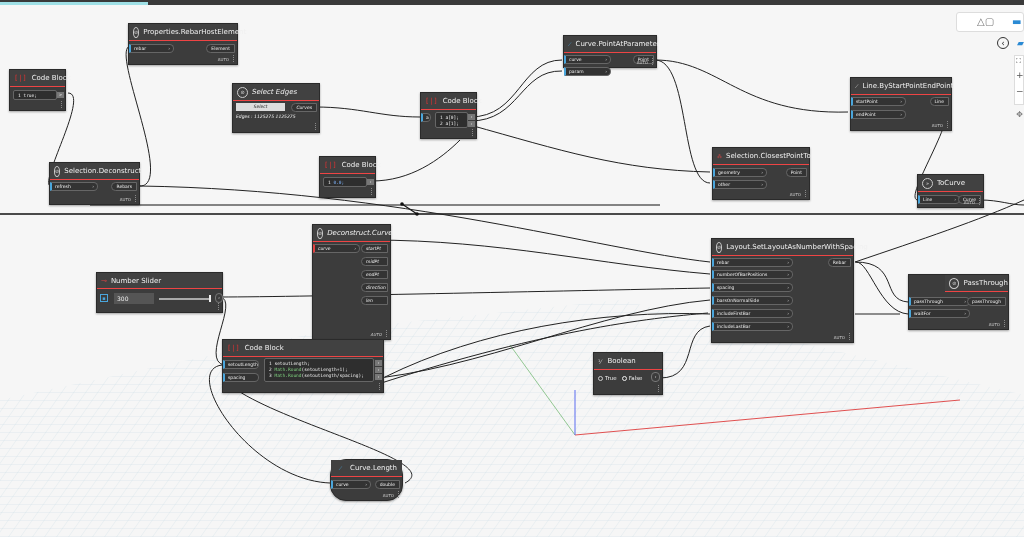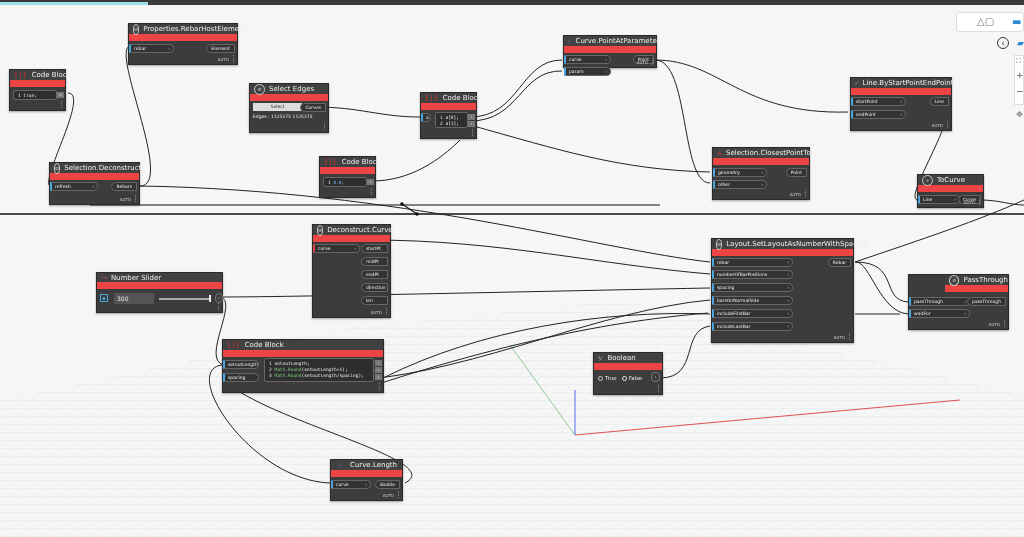--- a/index.html
+++ b/index.html
@@ -2,21 +2,21 @@
 <html><head>
 <meta charset="utf-8">
 <style>
   * { box-sizing: border-box; margin: 0; padding: 0; }
   html, body { width: 1024px; height: 537px; overflow: hidden; background: #f5f5f5; font-family: "DejaVu Sans", sans-serif; }
   #canvas { position: absolute; left: 0; top: 0; width: 1024px; height: 537px; overflow: hidden; background: #f6f6f6; }
   .topbar { position: absolute; left: 0; top: 0; width: 1024px; height: 5px; background: #3a3a3a; }
   .topbar .progress { position: absolute; left: 0; top: 2px; width: 148px; height: 3px; background: #9fe0e6; }
   svg.bg { position: absolute; left: 0; top: 0; }
   .node { position: absolute; background: #3c3c3c; border: 1px solid #2a2a2a; color: #eee; font-size: 5px; box-shadow: 0 1px 2px rgba(0,0,0,0.35); }
-  .node .hdr { height: 17px; display: flex; align-items: center; padding-left: 4px; border-bottom: 7px solid #ef4444; background: #414141; }
+  .node .hdr { height: 17px; display: flex; align-items: center; padding-left: 4px; border-bottom: 1px solid #ef4444; background: #414141; }
   .node .hdr .ic { width: 11px; height: 11px; border: 1px solid #ccc; border-radius: 50%; margin-right: 4px; display: inline-flex; align-items: center; justify-content: center; font-size: 5px; color: #ddd; }
   .node .hdr .title { font-size: 7px; color: #f0f0f0; white-space: nowrap; }
   .port-in { position: absolute; left: 0; height: 9px; border: 1px solid #666; border-left: 2px solid #4aa6dc; border-radius: 0 5px 5px 0; background: #333; font-size: 4.5px; color: #eee; padding-left: 3px; line-height: 7px; }
   .port-in .arr { position: absolute; right: 3px; top: 0; color: #ccc; }
   .port-out { position: absolute; right: 2px; height: 9px; border: 1px solid #666; border-radius: 5px 0 0 5px; background: #333; font-size: 4.5px; color: #eee; padding: 0 4px; line-height: 7px; text-align: right; }
   .auto { position: absolute; right: 8px; bottom: 2px; font-size: 4px; color: #ccc; }
   .dots { position: absolute; right: 2px; bottom: 2px; width: 2px; height: 7px; border-left: 1px dotted #888; }
   .code { position: absolute; background: #2e2e2e; border: 1px solid #666; border-radius: 2px; font-family: "DejaVu Sans Mono", monospace; font-size: 4.5px; color: #eee; padding: 2px 4px; line-height: 6px; white-space: pre; }
   .code .fn { color: #7fd27f; }
   .code .num { color: #7fb5ff; }
@@ -109,21 +109,21 @@
     <div class="hdr">
         <span class="ic">⊘</span>
         <span class="title">Properties.RebarHostElement</span>
       </div>
     <div class="port-in" style="top:20px;width:45px;"><span>rebar</span><span class="arr">›</span></div>
     <div class="port-out" style="top:20px;">Element</div>
     <div class="auto">AUTO</div>
       <div class="dots"></div>
   </div>
 
-  <div class="node" style="left:249px;top:83px;width:80px;height:50px;">
+  <div class="node" style="left:232px;top:83px;width:88px;height:50px;font-style:italic;">
     <div class="hdr">
         <span class="ic">⊘</span>
         <span class="title">Select Edges</span>
       </div>
     <div class="select-btn">Select</div>
     <div class="port-out" style="top:19px;">Curves</div>
     <div style="position:absolute;left:3px;top:30px;font-size:4.5px;color:#eee;">Edges : 1125275 1125275</div>
     <div class="dots"></div>
   </div>
 
@@ -201,21 +201,21 @@
     <div class="hdr">
         <span class="ic">»</span>
         <span class="title">ToCurve</span>
       </div>
     <div class="port-in" style="top:20px;width:42px;"><span>Line</span><span class="arr">›</span></div>
     <div class="port-out" style="top:20px;">Curve</div>
     <div class="auto">AUTO</div>
       <div class="dots"></div>
   </div>
 
-  <div class="node" style="left:312px;top:224px;width:79px;height:94px;">
+  <div class="node" style="left:312px;top:224px;width:79px;height:116px;font-style:italic;">
     <div class="hdr">
         <span class="ic">⊘</span>
         <span class="title">Deconstruct.Curve</span>
       </div>
     <div class="port-in" style="top:19px;width:47px;border-left-color:#e04040;"><span>curve</span><span class="arr">›</span></div>
     <div class="port-out" style="top:19px;width:27px;text-align:left;">startPt</div>
     <div class="port-out" style="top:32px;width:27px;text-align:left;">midPt</div>
     <div class="port-out" style="top:45px;width:27px;text-align:left;">endPt</div>
     <div class="port-out" style="top:58px;width:27px;text-align:left;">direction</div>
     <div class="port-out" style="top:71px;width:27px;text-align:left;">len</div>
@@ -288,21 +288,21 @@
     <div style="position:absolute;left:4px;top:22px;font-size:5.5px;color:#eee;display:flex;align-items:center;gap:2px;">
       <span style="width:5px;height:5px;border:1px solid #ccc;border-radius:50%;display:inline-block;"></span>
       <span>True</span>
       <span style="width:5px;height:5px;border:1.5px solid #eee;border-radius:50%;display:inline-block;margin-left:3px;"></span>
       <span>False</span>
     </div>
     <div style="position:absolute;right:2px;top:19px;width:9px;height:10px;border:1px solid #777;border-radius:4px;font-size:4px;color:#eee;text-align:center;line-height:8px;">›</div>
     <div class="dots"></div>
   </div>
 
-  <div class="node" style="left:330px;top:459px;width:73px;height:42px;">
+  <div class="node" style="left:330px;top:459px;width:73px;height:42px;border-radius:16px;">
     <div class="hdr">
         <span class="ic" style="border:none;color:#4aa6dc;">⟋</span>
         <span class="title">Curve.Length</span>
       </div>
     <div class="port-in" style="top:20px;width:40px;"><span>curve</span><span class="arr">›</span></div>
     <div class="port-out" style="top:20px;">double</div>
     <div class="auto">AUTO</div>
       <div class="dots"></div>
   </div>
 

